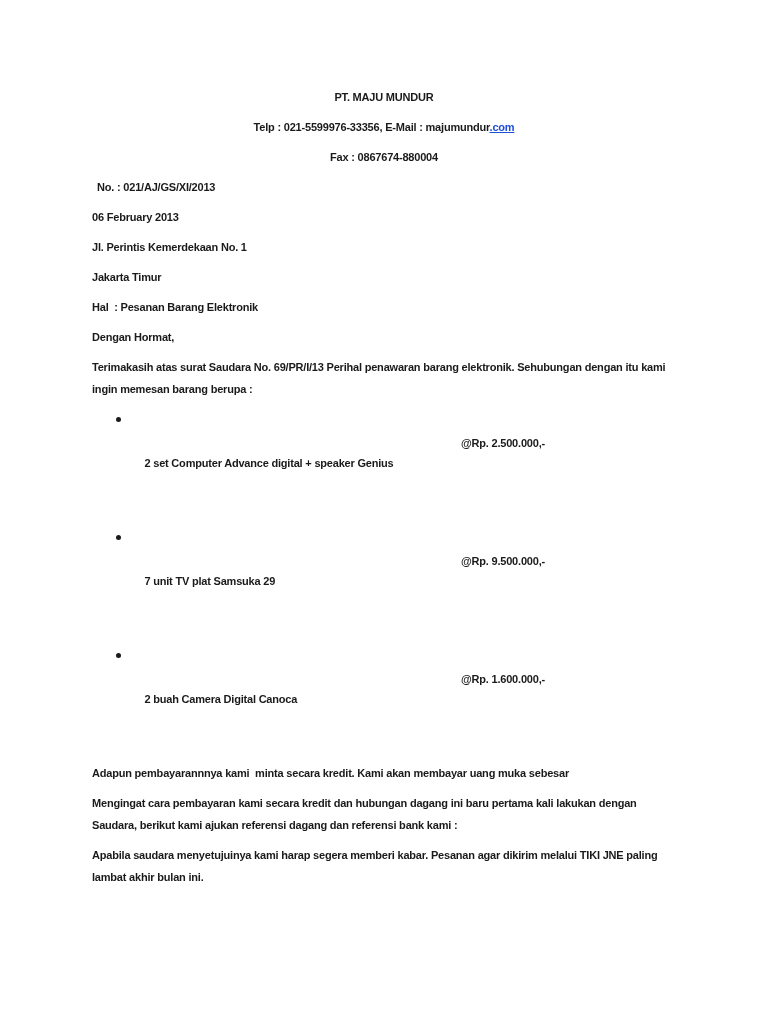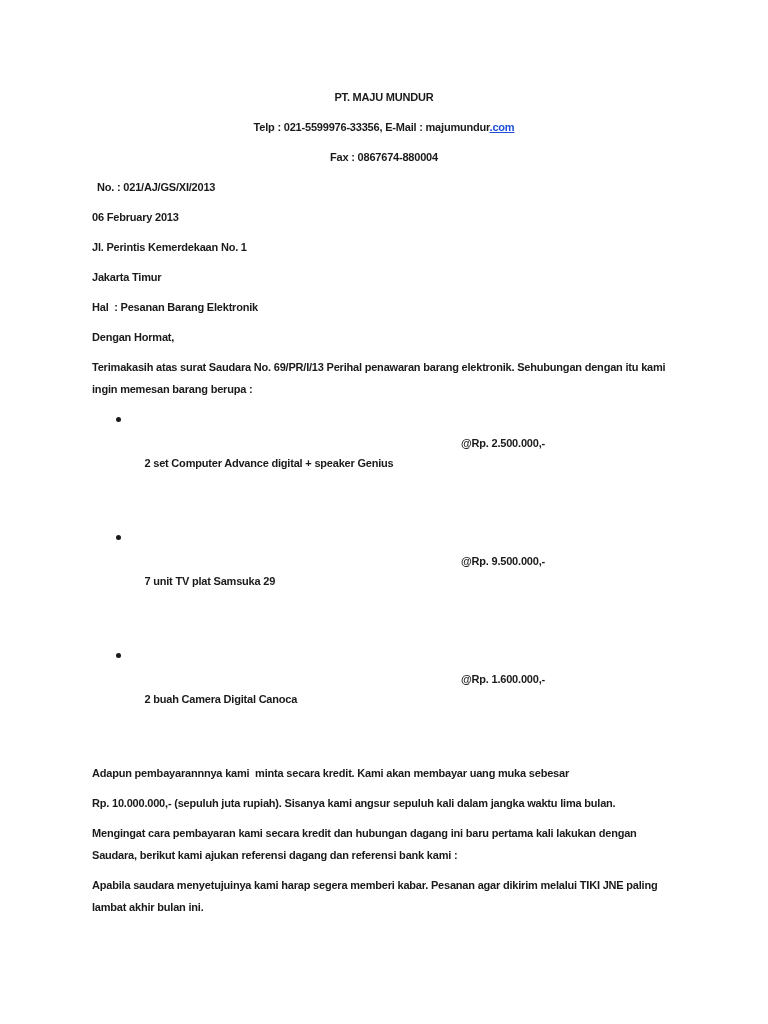--- a/index.html
+++ b/index.html
@@ -85,17 +85,16 @@
     <span class="order-desc">7 unit TV plat Samsuka 29</span>
     <span class="order-price">@Rp. 9.500.000,-</span>
   </div>
   <div class="order-row">
     <span class="bullet-dot"></span>
     <span class="order-desc">2 buah Camera Digital Canoca</span>
     <span class="order-price">@Rp. 1.600.000,-</span>
   </div>
 
   <p>Adapun pembayarannnya kami  minta secara kredit. Kami akan membayar uang muka sebesar</p>
-  <p>Rp. 10.000.000,- (sepuluh juta rupiah). Sisanya kami angsur sepuluh kali dalam jangka waktu lima bulan.</p>
   <p>Mengingat cara pembayaran kami secara kredit dan hubungan dagang ini baru pertama kali lakukan dengan Saudara, berikut kami ajukan referensi dagang dan referensi bank kami :</p>
   <p>Apabila saudara menyetujuinya kami harap segera memberi kabar. Pesanan agar dikirim melalui TIKI JNE paling lambat akhir bulan ini.</p>
 
 </div>
 
 </body></html>

